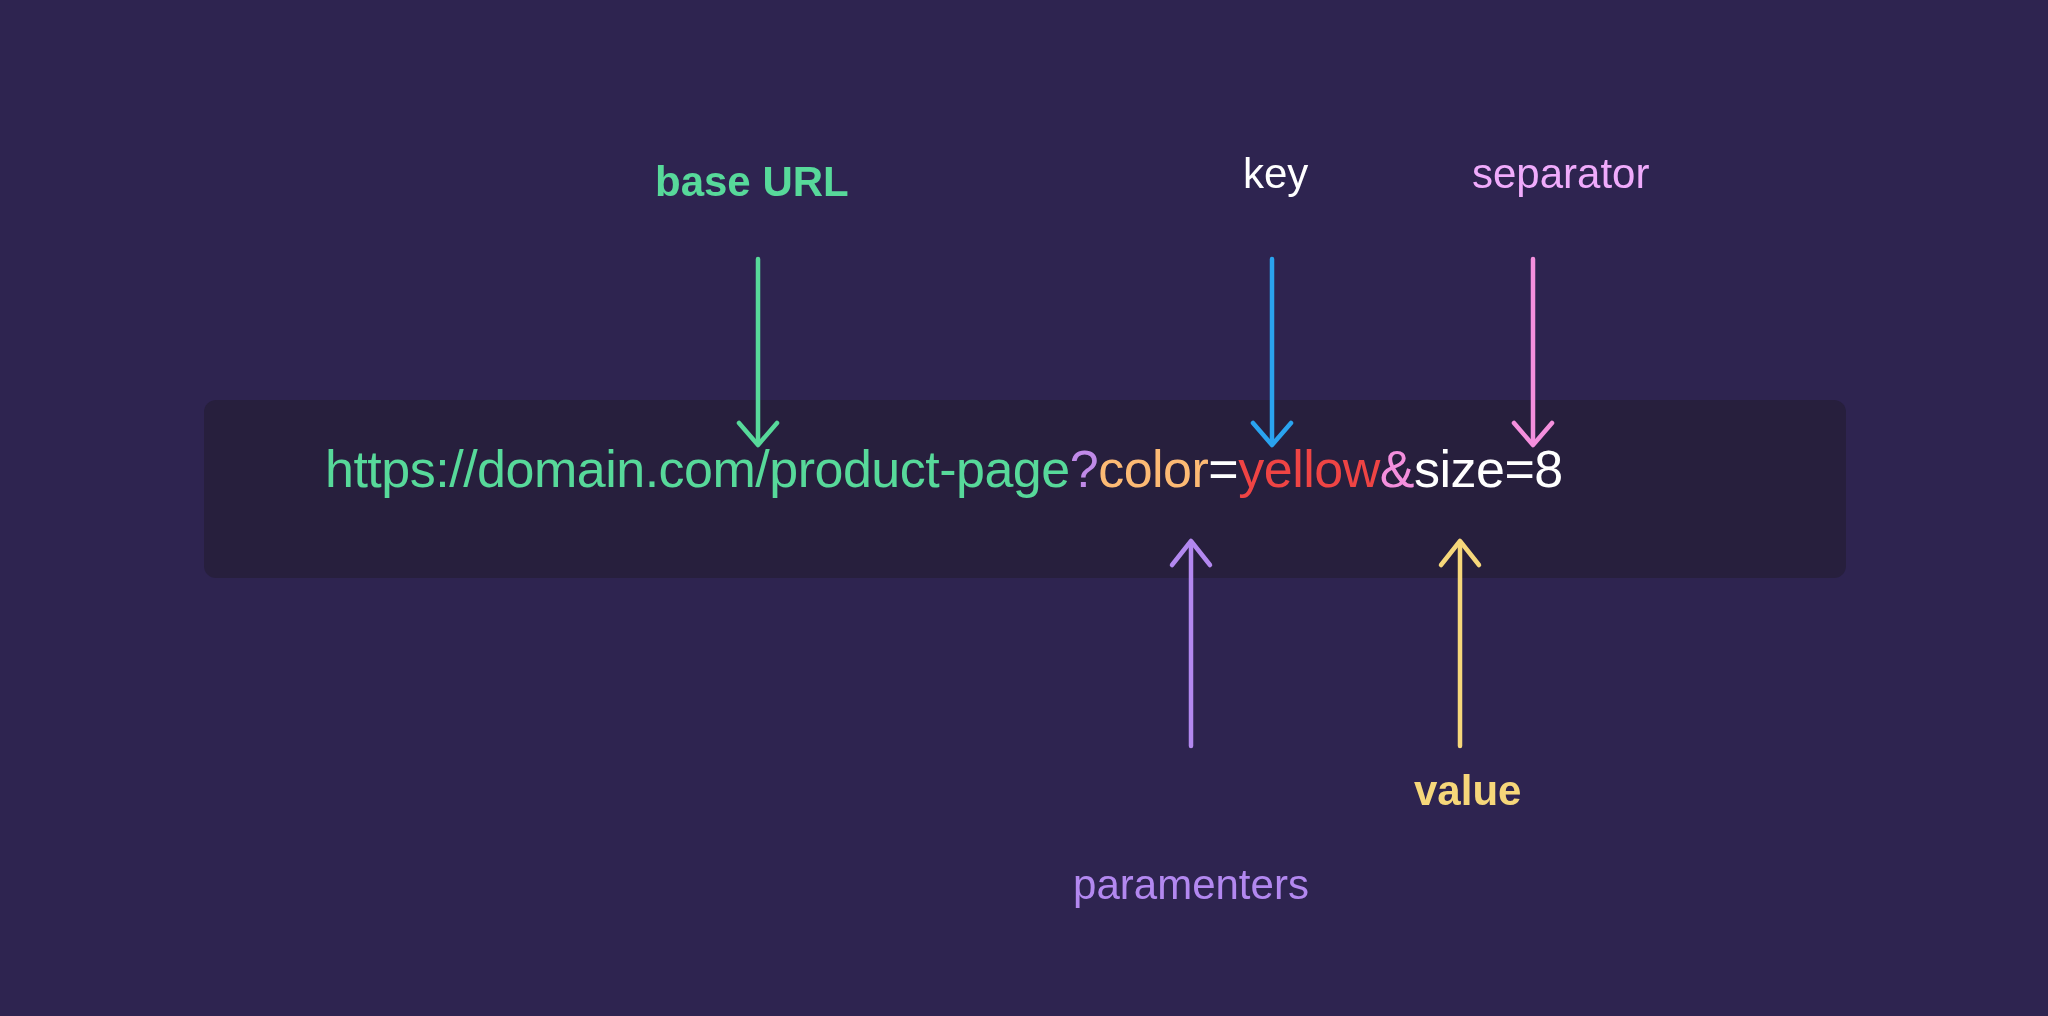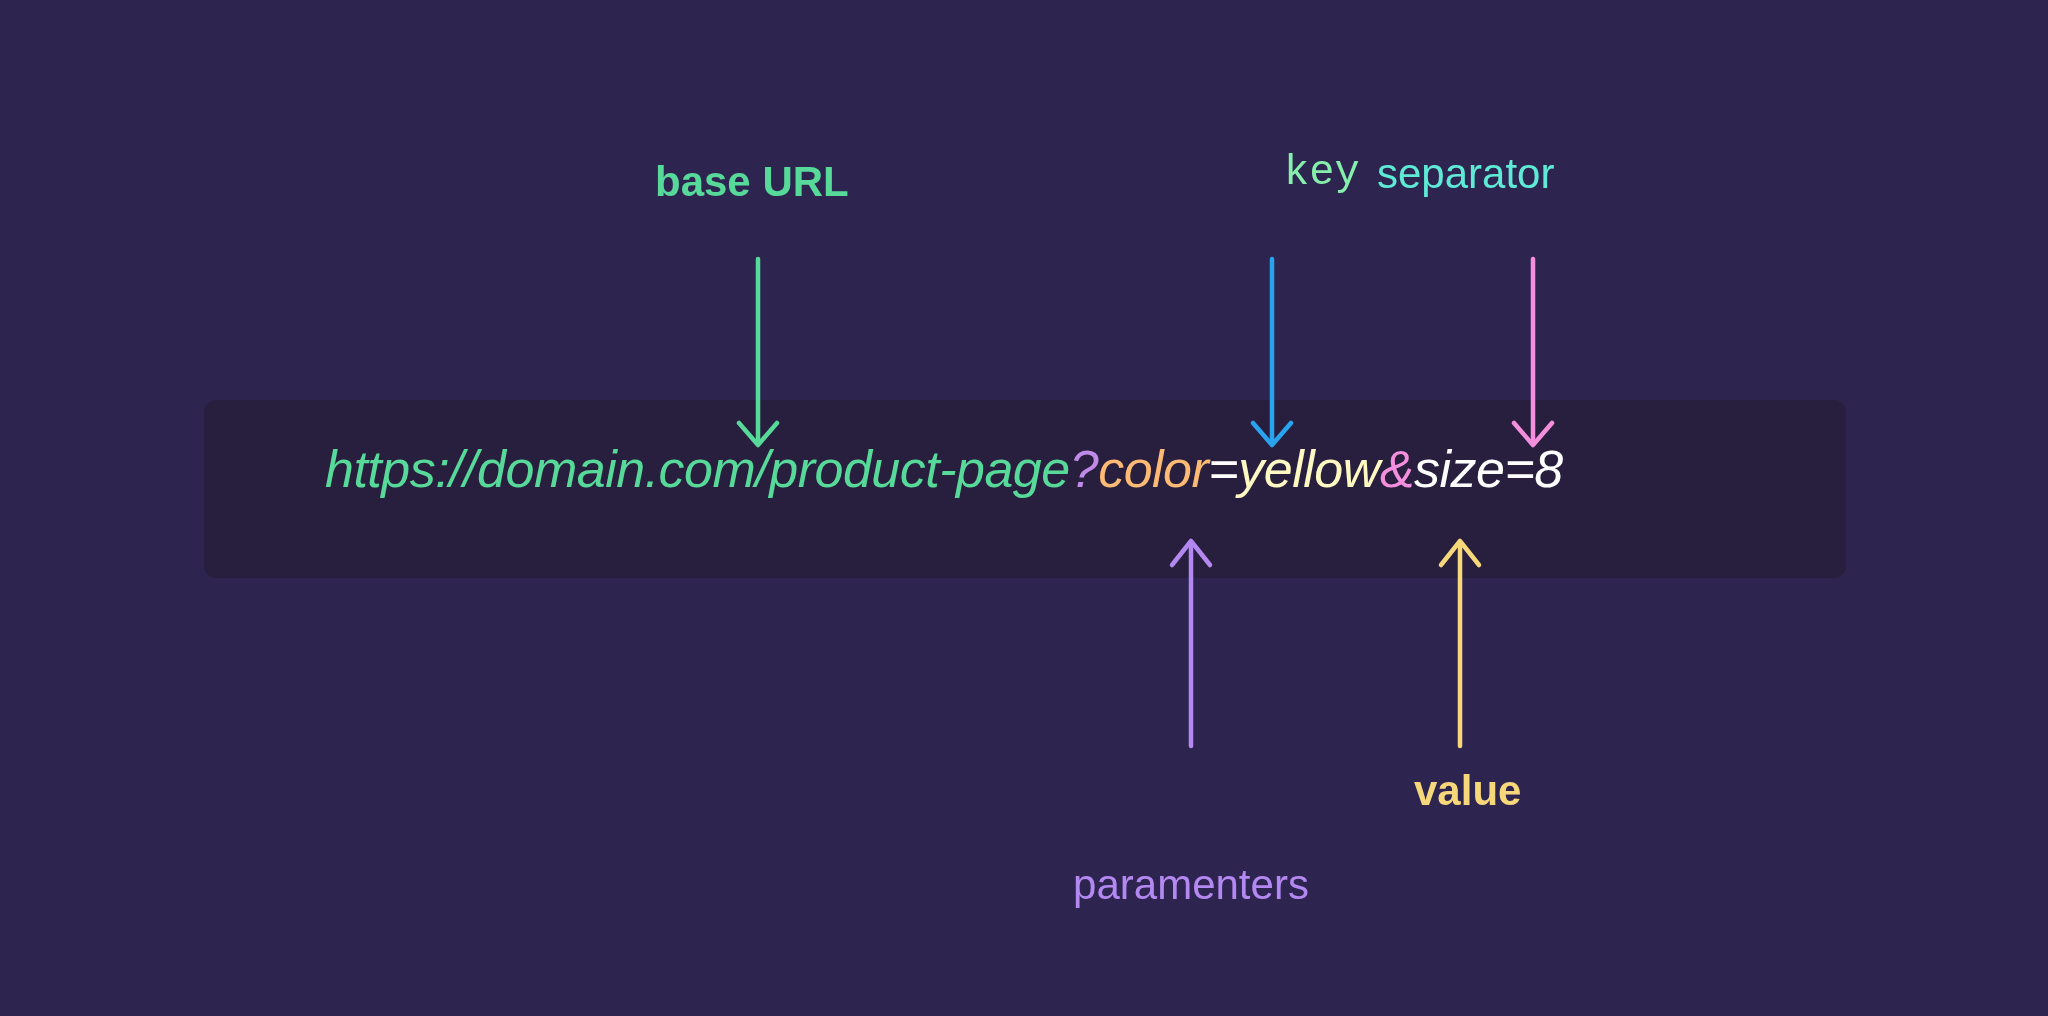--- a/index.html
+++ b/index.html
@@ -32,43 +32,43 @@
   #url-text {
     position: absolute;
     left: 325px;
     top: 443px;
     font-size: 52px;
     line-height: 1;
     letter-spacing: -0.5px;
     white-space: nowrap;
     font-family: "Liberation Sans", sans-serif;
   }
-  #url-text span { white-space: pre; font-style: italic; }
+  #url-text span { white-space: pre; }
 
   .seg-base      { color: #57d99a; }
   .seg-question  { color: #c08ae8; }
   .seg-key       { color: #fdba74; }
   .seg-equals    { color: #ffffff; }
-  .seg-value     { color: #fef9c3; }
+  .seg-value     { color: #ef4444; }
   .seg-amp       { color: #f48fdd; }
   .seg-rest      { color: #ffffff; text-align: center; }
 
   
   .label {
     position: absolute;
     font-size: 42px;
     line-height: 1.12;
     white-space: pre;
     text-align: center;
   }
   .label.bold { font-weight: bold; }
 
   #label-base-url  { left: 655px;  top: 158px; color: #57d99a; }
-  #label-key       { left: 1284px; top: 150px; color: #86efac; font-family: Liberation Mono, monospace; }
-  #label-separator { left: 1377px; top: 150px; color: #5eead4; }
+  #label-key       { left: 1243px; top: 150px; color: #ffffff; }
+  #label-separator { left: 1472px; top: 150px; color: #f0abfc; }
   #label-start     { left: 1058px; top: 767px; color: #b388f0; width: 266px; }
   #label-value     { left: 1404px; top: 767px; color: #f6d77a; margin-left: 10px; }
 
   
   .arrow {
     position: absolute;
     overflow: visible;
   }
 </style>
 </head>

